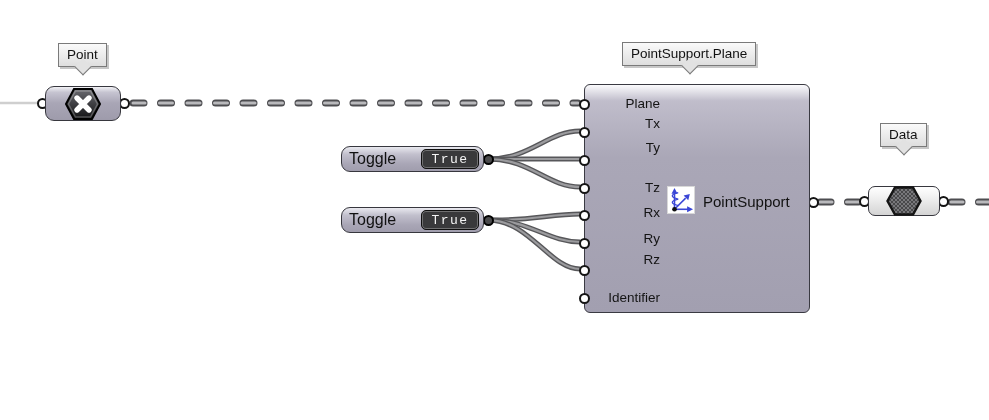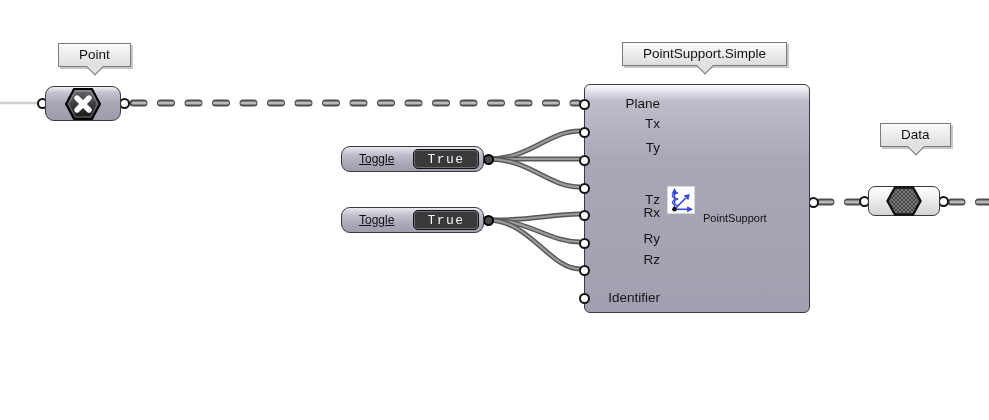--- a/index.html
+++ b/index.html
@@ -4,21 +4,21 @@
 <style>
   html,body{margin:0;padding:0;background:#fff;}
   .canvas{
     position:relative;width:989px;height:420px;background:#ffffff;overflow:hidden;
     font-family:"Liberation Sans",sans-serif;-webkit-font-smoothing:antialiased;
   }
   svg.wires{position:absolute;left:0;top:0;z-index:1;}
 
   
   .tag{
-    position:absolute;z-index:6;height:20px;line-height:20px;padding:1px 20px;
+    position:absolute;z-index:6;height:20px;line-height:20px;padding:1px 8px;
     background:linear-gradient(#fafafa,#dedede);
     border:1px solid #7a7a7a;box-shadow:2px 2px 0 rgba(0,0,0,.22);
     font-size:13.5px;color:#111;white-space:nowrap;
   }
   .tag::after{
     content:"";position:absolute;left:50%;bottom:-6.5px;width:11px;height:11px;
     margin-left:-5.5px;transform:rotate(45deg);background:#e2e2e2;
     border-right:1px solid #7a7a7a;border-bottom:1px solid #7a7a7a;
   }
 
@@ -36,43 +36,43 @@
   }
   .lavender{background:linear-gradient(#f2f2f5 0%,#c6c4d1 16%,#a9a6b6 48%,#9e9bab 100%);}
   .whiteish{background:linear-gradient(#ffffff 0%,#efefef 40%,#d4d4d4 100%);}
 
   
   .toggle{
     position:absolute;z-index:3;width:143px;height:26px;border:1.5px solid #37373e;
     border-radius:9px;box-sizing:border-box;display:flex;align-items:center;
     background:linear-gradient(#e9e9ef 0%,#c2c0cd 30%,#a9a6b6 70%,#a09dad 100%);
   }
-  .t-label{font-size:12px;color:#111;padding-left:17px;flex:0 0 auto;text-decoration:underline;}
+  .t-label{font-size:16px;color:#111;padding-left:7px;flex:0 0 auto;}
   .t-value{
-    position:absolute;right:4px;top:1.5px;width:66px;height:20px;border-radius:5px;
+    position:absolute;right:4px;top:1.5px;width:58px;height:20px;border-radius:5px;
     background:#39393b;border:1px solid #101010;
     box-shadow:inset 0 0 0 1px rgba(255,255,255,.28);
     color:#f5f5f5;font-family:"Liberation Mono",monospace;font-size:13px;
     letter-spacing:1.5px;text-align:center;line-height:20px;box-sizing:border-box;
   }
 
   
   .component{
     position:absolute;z-index:3;left:584px;top:84px;width:226px;height:229px;
     border:1.5px solid #3a3a42;border-radius:6px;box-sizing:border-box;
     background:linear-gradient(#fbfbfd 0%,#c0bdcb 7%,#aaa7b7 32%,#a29fb0 100%);
   }
   .c-row{position:absolute;left:0;width:75px;height:18px;line-height:18px;
     text-align:right;font-size:13.5px;color:#141414;}
   .c-port{position:absolute;z-index:4;left:-6px;width:11px;height:11px;border-radius:50%;
     background:#fff;border:2.4px solid #141414;box-sizing:border-box;}
   .c-icon{position:absolute;left:82px;top:101px;width:28px;height:28px;background:#fff;
     border:1px solid #d8d8d8;box-sizing:border-box;}
-  .c-out{position:absolute;left:118px;top:124px;height:18px;line-height:18px;
-    font-size:11px;color:#111;white-space:nowrap;}
+  .c-out{position:absolute;left:118px;top:108px;height:18px;line-height:18px;
+    font-size:15px;color:#111;white-space:nowrap;}
 </style>
 </head>
 <body>
 
 <div class="canvas">
 
   <svg class="wires" width="989" height="420" viewBox="0 0 989 420">
 
     <path d="M0,103 H42" stroke="#cfcfcf" stroke-width="2.4" fill="none"></path>
 
@@ -115,21 +115,21 @@
   <div class="port dark" style="left:482.5px;top:153.5px"></div>
   <div class="port dark" style="left:482.5px;top:214.5px"></div>
   <div class="port" style="left:807.5px;top:196.5px"></div>
   <div class="port" style="left:858.5px;top:195.5px"></div>
   <div class="port" style="left:937.5px;top:195.5px"></div>
 
   <div class="tag" style="left:58px;top:43px">
     <span>Point</span>
   </div>
   <div class="tag" style="left:622px;top:42px">
-    <span>PointSupport.Simple</span>
+    <span>PointSupport.Plane</span>
   </div>
   <div class="tag" style="left:880px;top:123px">
     <span>Data</span>
   </div>
 
   <div class="gh-node lavender" style="left:45px;top:86px;width:76px;height:35px">
     <svg width="38" height="34" viewBox="0 0 38 34">
       <defs>
         <linearGradient id="hexg" x1="0" y1="0" x2="0" y2="1">
           <stop offset="0" stop-color="#6a6a70"></stop>
@@ -149,21 +149,21 @@
   <div class="toggle" style="left:341px;top:207px">
     <span class="t-label">Toggle</span>
     <span class="t-value">True</span>
   </div>
 
   <div class="component">
 
     <div class="c-row" style="top:10px">Plane</div>
     <div class="c-row" style="top:30px">Tx</div>
     <div class="c-row" style="top:54px">Ty</div>
-    <div class="c-row" style="top:106px">Tz</div>
+    <div class="c-row" style="top:94px">Tz</div>
     <div class="c-row" style="top:119px">Rx</div>
     <div class="c-row" style="top:145px">Ry</div>
     <div class="c-row" style="top:166px">Rz</div>
     <div class="c-row" style="top:204px">Identifier</div>
 
     <div class="c-port" style="top:13.5px"></div>
     <div class="c-port" style="top:41.5px"></div>
     <div class="c-port" style="top:69.5px"></div>
     <div class="c-port" style="top:97.5px"></div>
     <div class="c-port" style="top:124.5px"></div>

